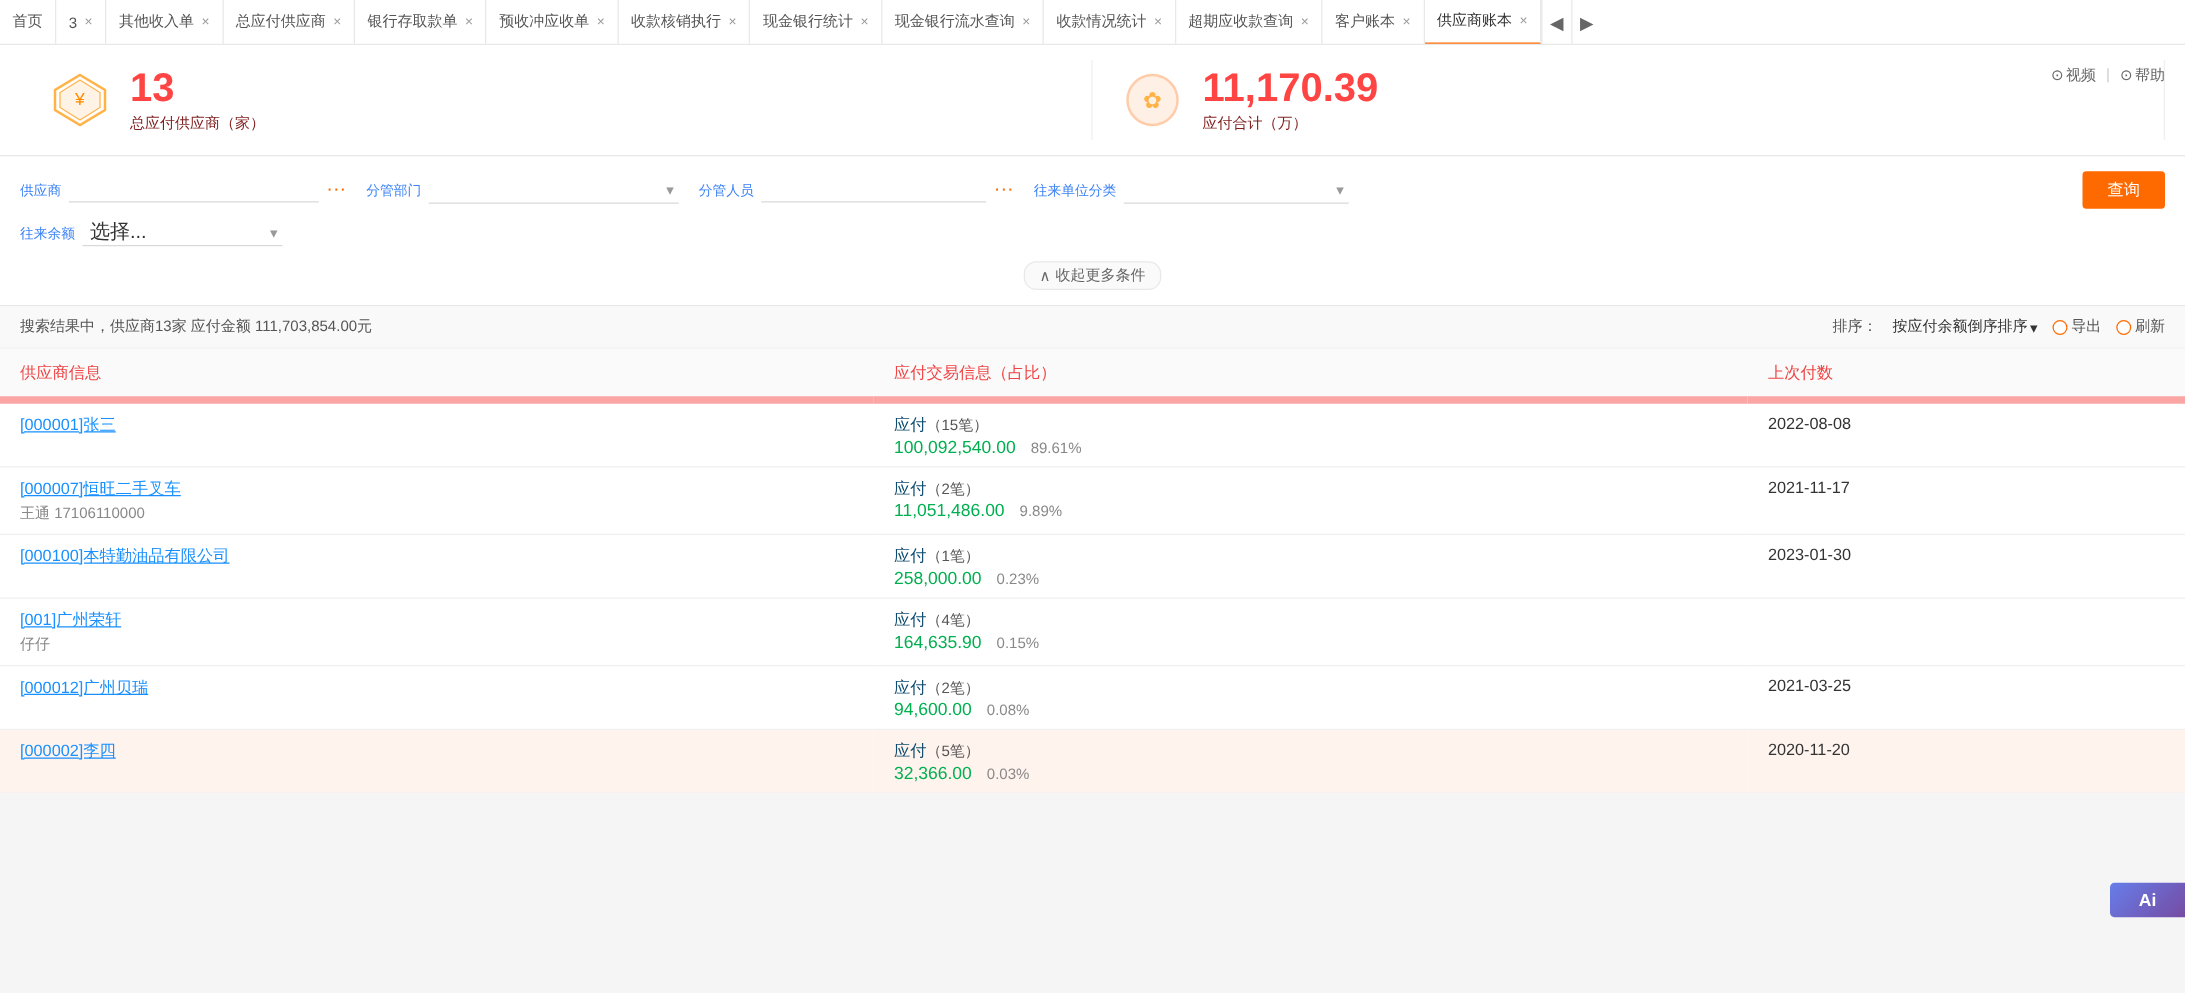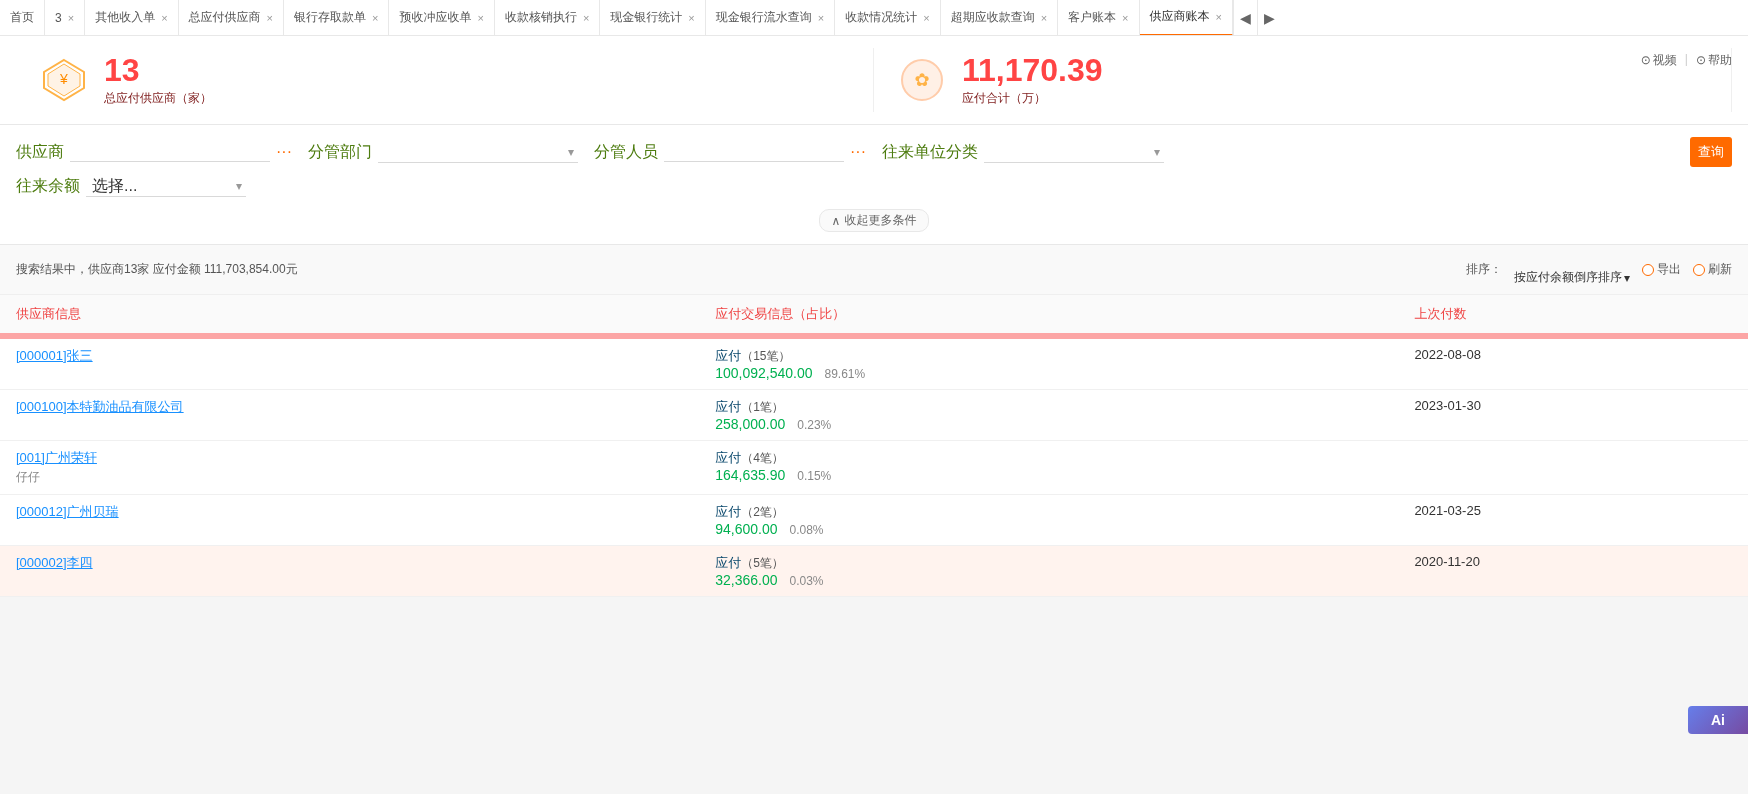--- a/index.html
+++ b/index.html
@@ -110,22 +110,22 @@
       align-items: center;
       gap: 16px;
       margin-bottom: 8px;
     }
     .filter-item {
       display: flex;
       align-items: center;
       gap: 6px;
     }
     .filter-label {
-      color: #4d7c0f;
-      font-size: 16px;
+      color: #3b82f6;
+      font-size: 11px;
       white-space: nowrap;
     }
     .filter-input {
       border: none;
       border-bottom: 1px solid #d9d9d9;
       outline: none;
       padding: 2px 6px;
       font-size: 13px;
       width: 160px;
       background: transparent;
@@ -160,21 +160,21 @@
       color: #ff6a00;
       font-size: 16px;
       cursor: pointer;
       line-height: 1;
     }
     .btn-query {
       background: #ff6a00;
       color: #fff;
       border: none;
       border-radius: 3px;
-      padding: 6px 8px;
+      padding: 6px 20px;
       font-size: 13px;
       cursor: pointer;
       margin-left: auto;
     }
     .collapse-bar {
       display: flex;
       justify-content: center;
       padding: 4px 0;
     }
     .collapse-btn {
@@ -208,21 +208,20 @@
       gap: 12px;
     }
     .sort-label { color: #555; }
     .sort-select-wrap {
       display: inline-flex;
       align-items: center;
       gap: 2px;
       cursor: pointer;
       color: #333;
       font-size: 12px;
-      margin-top: 16px;
     }
     .btn-export, .btn-refresh {
       display: flex;
       align-items: center;
       gap: 3px;
       cursor: pointer;
       color: #555;
       font-size: 12px;
     }
     .radio-icon {
@@ -475,20 +474,31 @@
     <tr>
           <td><a class="supplier-link">[000001]张三</a></td>
           <td>
             <div><span class="payable-label">应付</span><span class="payable-count">（15笔）</span></div>
             <div class="amount-row">
               <span class="amount-green">100,092,540.00</span>
               <span class="percent-text">89.61%</span>
             </div>
           </td>
           <td>2022-08-08</td>
+        </tr>
+        <tr>
+          <td><a class="supplier-link">[000007]恒旺二手叉车</a><div class="sub-text">王通  17106110000</div></td>
+          <td>
+            <div><span class="payable-label">应付</span><span class="payable-count">（2笔）</span></div>
+            <div class="amount-row">
+              <span class="amount-green">11,051,486.00</span>
+              <span class="percent-text">9.89%</span>
+            </div>
+          </td>
+          <td>2021-11-17</td>
         </tr>
         <tr>
           <td><a class="supplier-link">[000100]本特勤油品有限公司</a></td>
           <td>
             <div><span class="payable-label">应付</span><span class="payable-count">（1笔）</span></div>
             <div class="amount-row">
               <span class="amount-green">258,000.00</span>
               <span class="percent-text">0.23%</span>
             </div>
           </td>

